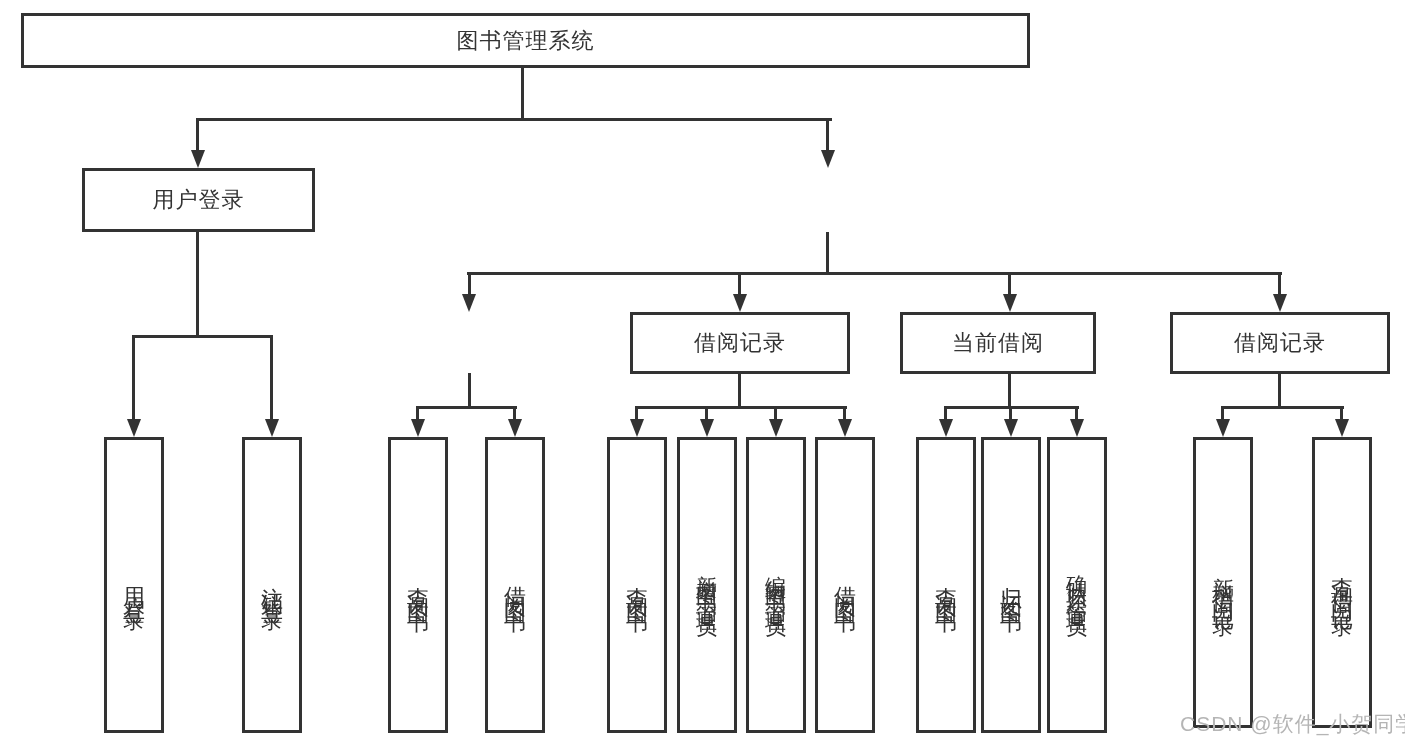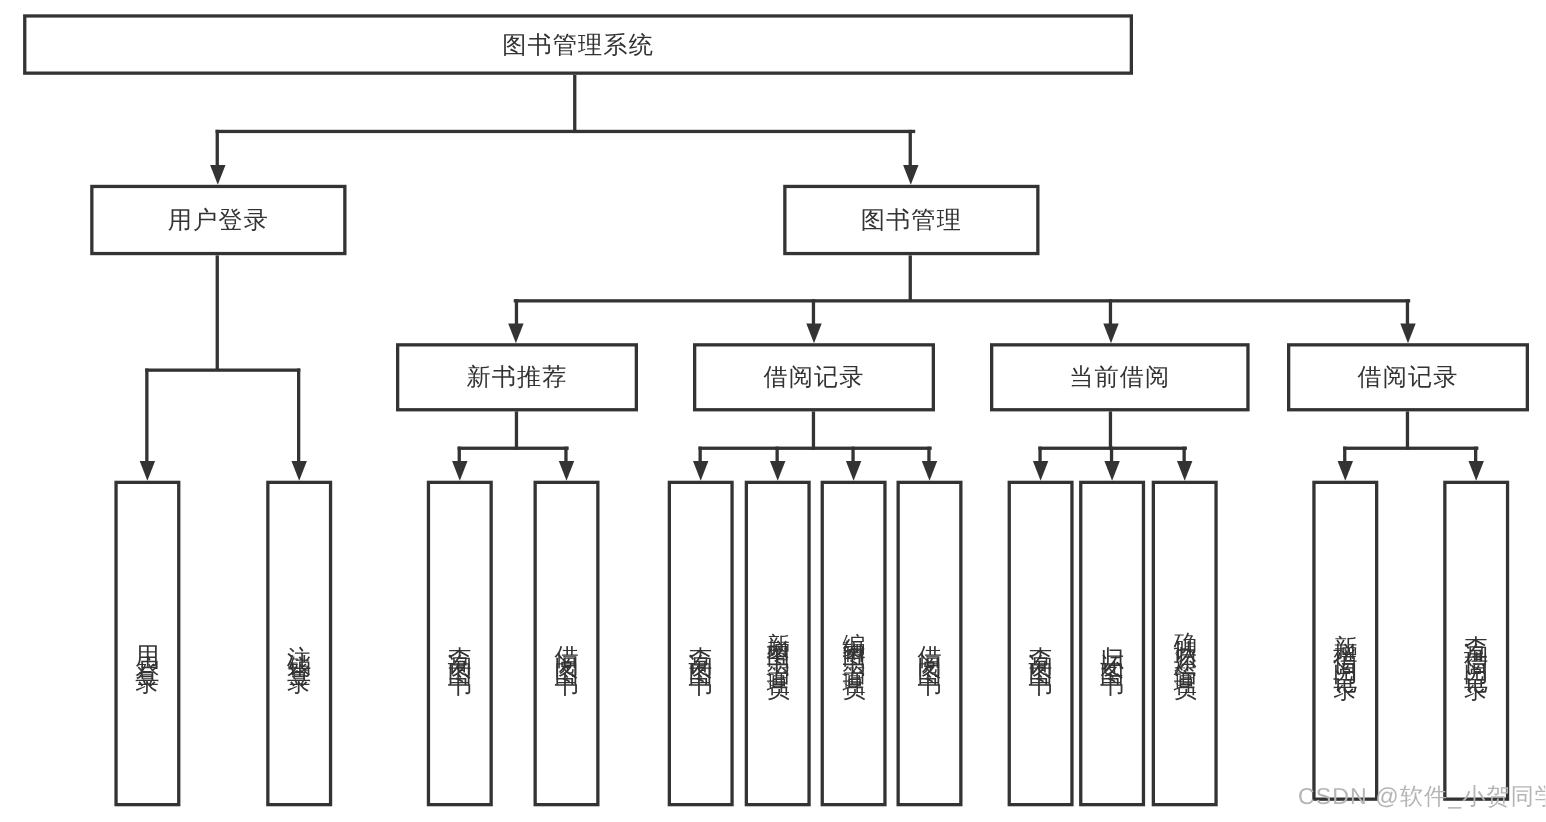--- a/index.html
+++ b/index.html
@@ -111,31 +111,25 @@
   <div class="ln" style="left:1340px;top:406px;width:3px;height:16px"></div>
   <div class="arr" style="left:1335px;top:419px"></div>
 
   <div class="box" style="left:21px;top:13px;width:1009px;height:55px">
     <span>图书管理系统</span>
   </div>
 
   <div class="box" style="left:82px;top:168px;width:233px;height:64px">
     <span>用户登录</span>
   </div>
-  <div class="box" style="left:712px;top:168px;width:233px;height:64px">
-    <span>图书管理</span>
-  </div>
 
-  <div class="box" style="left:360px;top:312px;width:220px;height:62px">
-    <span>新书推荐</span>
-  </div>
   <div class="box" style="left:630px;top:312px;width:220px;height:62px">
     <span>借阅记录</span>
   </div>
-  <div class="box" style="left:900px;top:312px;width:236px;height:62px">
+  <div class="box" style="left:900px;top:312px;width:196px;height:62px">
     <span>当前借阅</span>
   </div>
   <div class="box" style="left:1170px;top:312px;width:220px;height:62px">
     <span>借阅记录</span>
   </div>
 
   <div class="box leaf" style="left:104px;top:437px;width:60px;height:296px">
     <span>用户登录</span>
   </div>
   <div class="box leaf" style="left:242px;top:437px;width:60px;height:296px">

